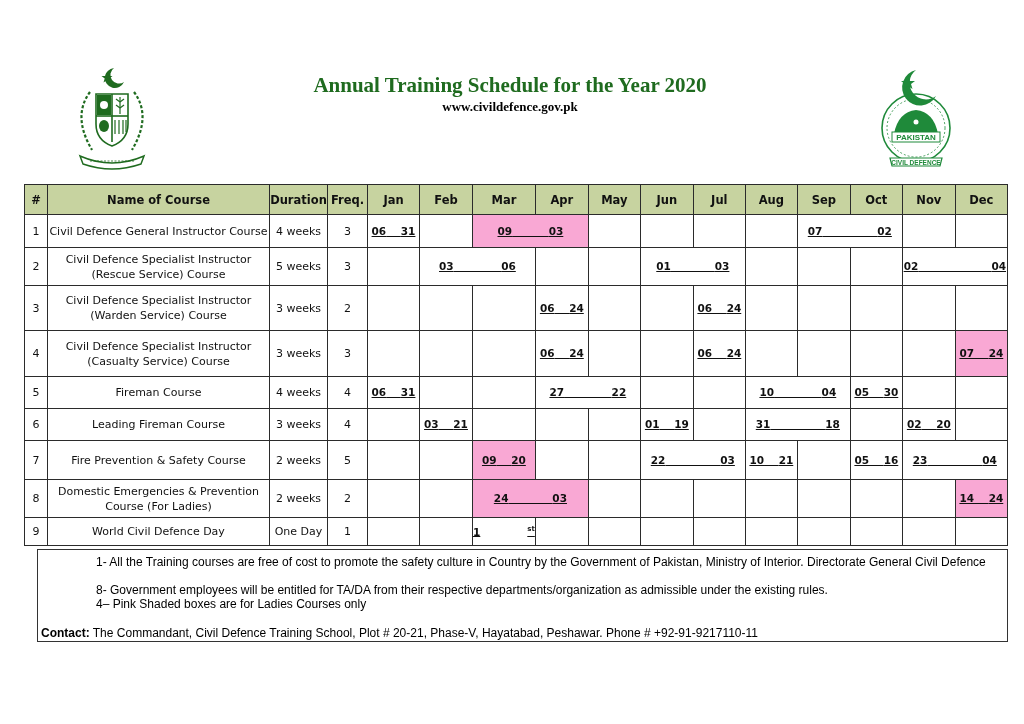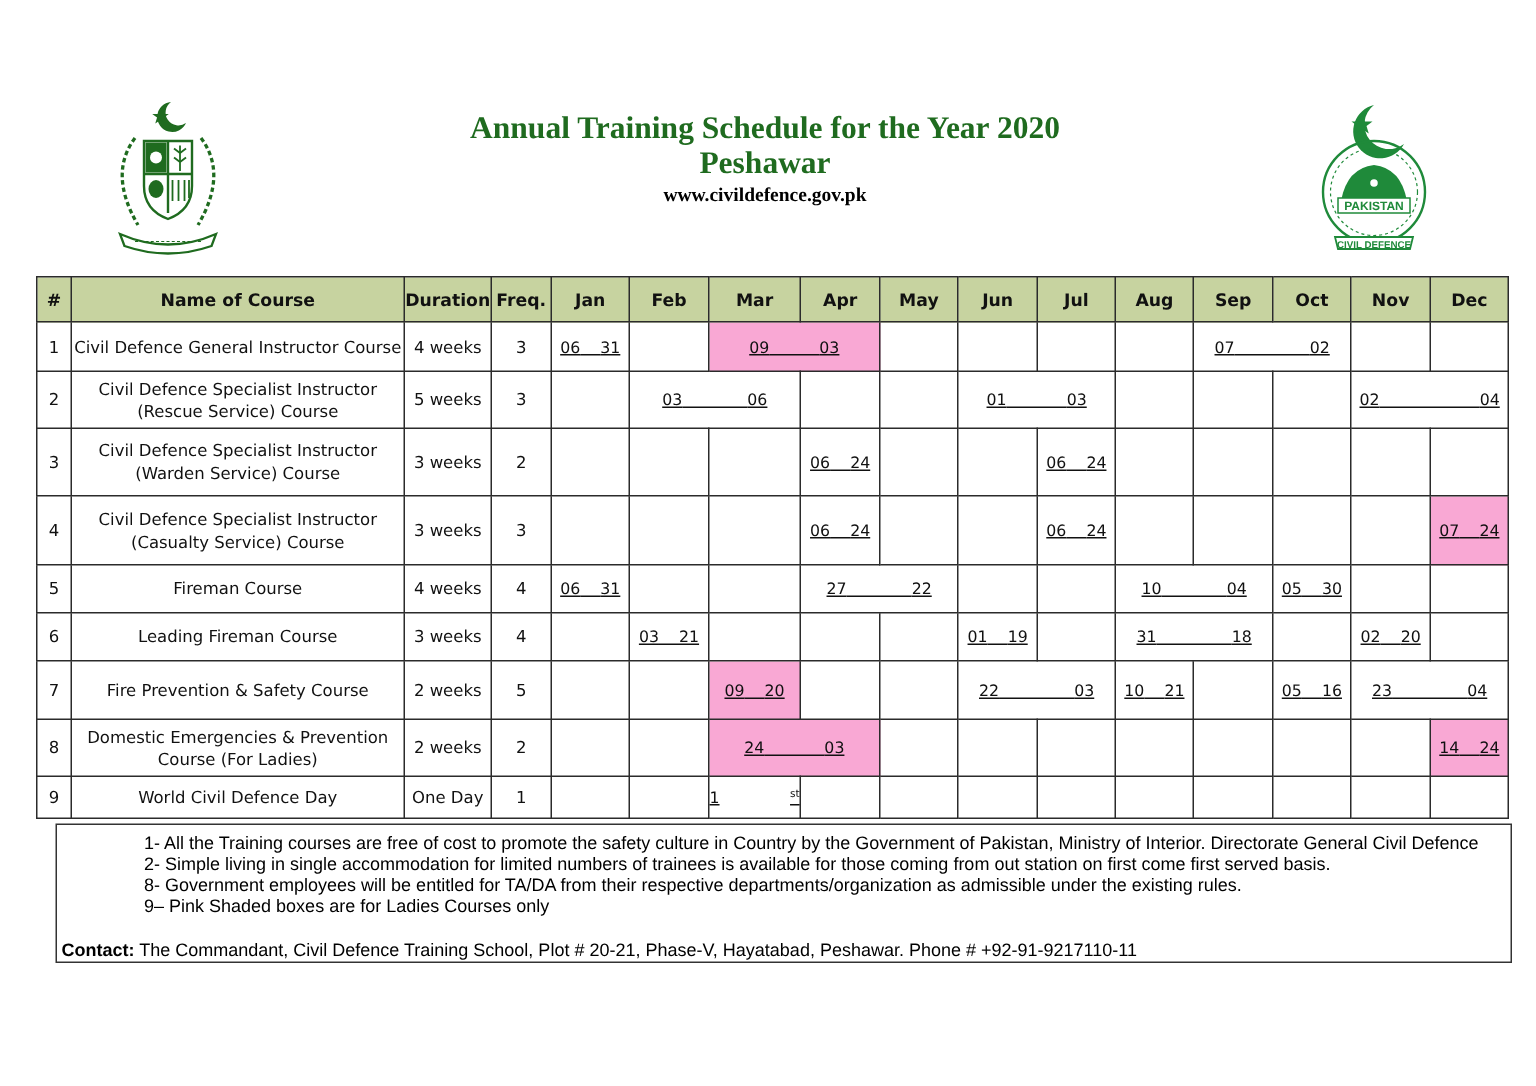--- a/index.html
+++ b/index.html
@@ -9,21 +9,21 @@
   .title-line { font-size:21px; line-height:23px; }
   .website { font-size:13px; color:#000000; line-height:18px; margin-top:1px; }
   .logo-left { position:absolute; left:62px; top:64px; width:100px; height:112px; }
   .logo-right { position:absolute; left:866px; top:66px; width:100px; height:110px; }
 
   table.schedule { position:absolute; left:24px; top:184px; border-collapse:collapse; table-layout:fixed; font-family:"DejaVu Sans", sans-serif; }
   table.schedule th, table.schedule td { border:1.5px solid #2b2b2b; padding:0; font-size:11px; color:#111; text-align:center; vertical-align:middle; }
   table.schedule th { background:#c7d3a0; font-weight:bold; font-size:11.5px; height:29px; }
   td.name { text-align:left; padding-left:2px; line-height:15px; font-size:10.5px; }
   td.pink { background:#f9a8d4; }
-  .dates { display:inline-block; text-decoration:underline; font-size:10.5px; letter-spacing:0; white-space:pre; }
+  .dates { display:inline-block; text-decoration:underline; font-size:10.5px; letter-spacing:0; white-space:pre;font-weight:bold; }
   sup { font-size:7px;margin-left:47px; }
 
   .notes { position:absolute; left:37px; top:549px; width:971px; height:93px; border:1.5px solid #333; box-sizing:border-box; font-size:12px; color:#000000; }
   .note-line { position:absolute; left:58px; line-height:14px; }
   .contact { position:absolute; left:3px; top:76px; line-height:14px; }
   .contact b { font-weight:bold; }
 </style>
 </head>
 <body>
 
@@ -56,21 +56,20 @@
     <g fill="none" stroke="#1f6b1f" stroke-width="2.2" stroke-dasharray="3 2">
       <path d="M28 28 q-18 24 2 58"></path>
       <path d="M72 28 q18 24 -2 58"></path>
     </g>
     <path d="M18 92 q32 14 64 0 l-3 8 q-29 10 -58 0z" fill="none" stroke="#1f6b1f" stroke-width="1.5"></path>
     <path d="M28 97 h44" stroke="#1f6b1f" stroke-width="0.8" stroke-dasharray="2 1.5"></path>
   </svg>
 
   <div class="title-block">
     <div class="title-line">Annual Training Schedule for the Year 2020</div>
-    <div class="title-line">Peshawar</div>
     <div class="website">www.civildefence.gov.pk</div>
   </div>
 
   <svg class="logo-right" viewBox="0 0 100 110">
     <path d="M50 4 a18 18 0 1 0 20 26 a15 15 0 1 1 -20 -26z" fill="#1f8a3a"></path>
     <polygon points="42,10 44,15 49,15 45,18 46.5,23 42,20 37.5,23 39,18 35,15 40,15" fill="#1f8a3a"></polygon>
     <circle cx="50" cy="62" r="34" fill="none" stroke="#1f8a3a" stroke-width="1.6"></circle>
     <circle cx="50" cy="62" r="29" fill="none" stroke="#1f8a3a" stroke-width="0.8" stroke-dasharray="2 2"></circle>
     <path d="M28 68 q4 -22 22 -24 q18 2 22 24z" fill="#1f8a3a"></path>
     <circle cx="50" cy="56" r="2.5" fill="#fff"></circle>
@@ -279,17 +278,16 @@
       <td></td>
       <td></td>
       <td></td>
       <td></td>
     </tr>
   </tbody>
 </table>
 
 <div class="notes">
   <div class="note-line" style="top:5px">1- All the Training courses are free of cost to promote the safety culture in Country by the Government of Pakistan, Ministry of Interior. Directorate General Civil Defence</div>
-  <div class="note-line" style="top:19px">2- Simple living in single accommodation for limited numbers of trainees is available for those coming from out station on first come first served basis.</div>
   <div class="note-line" style="top:33px">8- Government employees will be entitled for TA/DA from their respective departments/organization as admissible under the existing rules.</div>
-  <div class="note-line" style="top:47px">9– Pink Shaded boxes are for Ladies Courses only</div>
+  <div class="note-line" style="top:47px">4– Pink Shaded boxes are for Ladies Courses only</div>
   <div class="contact"><b>Contact:</b><span> The Commandant, Civil Defence Training School, Plot # 20-21, Phase-V, Hayatabad, Peshawar. Phone # +92-91-9217110-11</span></div>
 </div>
 
 </body></html>

